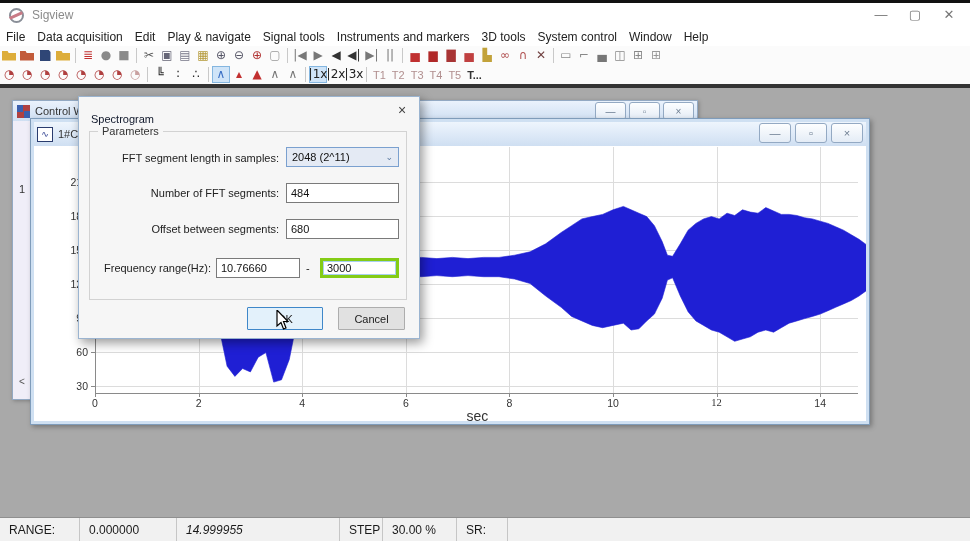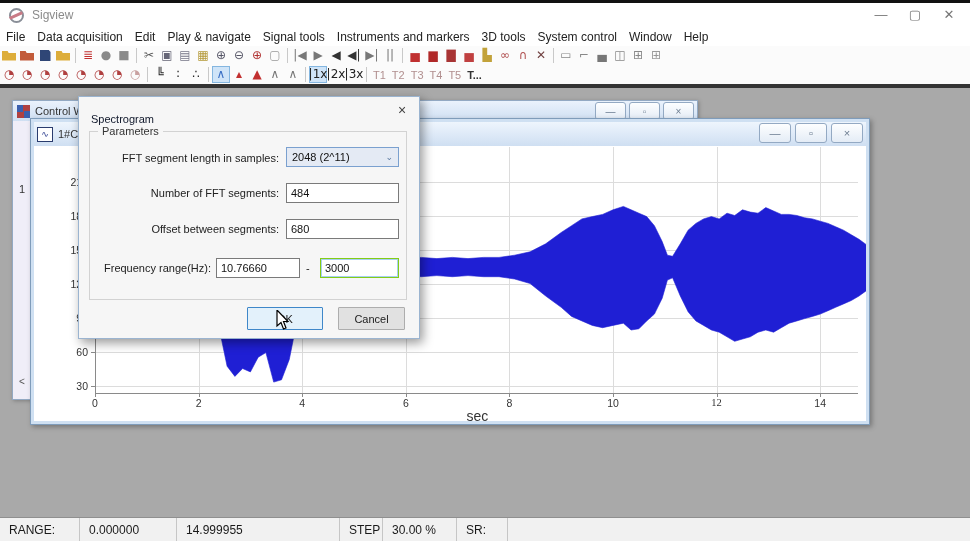--- a/index.html
+++ b/index.html
@@ -80,21 +80,21 @@
   #dlg-close{position:absolute;right:0;top:0;width:34px;height:26px;display:flex;align-items:center;
              justify-content:center;font-size:14px;color:#444}
   #dlg-group{position:absolute;left:10px;right:12px;top:34px;bottom:38px;border:1px solid #d2d2d2}
   #dlg-group-label{position:absolute;left:8px;top:-7px;background:#f6f6f6;padding:0 4px;font-size:11px;color:#333}
   .dlg-label{position:absolute;font-size:11px;color:#222;text-align:right}
   .dlg-input{position:absolute;background:#fff;border:1px solid #7a7a7a;font-size:11px;color:#111;
              padding:0 4px;box-sizing:border-box;display:flex;align-items:center}
   .dlg-combo{position:absolute;background:#e4eaf4;border:1px solid #7aa0cf;font-size:11px;color:#111;
              box-sizing:border-box;display:flex;align-items:center;justify-content:space-between;padding:0 5px}
   .combo-arrow{color:#5a7aa0;font-size:9px}
-  .focused{border:1px solid #84cc16;box-shadow:0 0 0 1px #a8d0f0 inset}
+  .focused{border:3px solid #84cc16;box-shadow:0 0 0 1px #a8d0f0 inset}
   .dlg-btn{position:absolute;height:21px;border:1px solid #adadad;background:#e1e1e1;font-size:11px;
            color:#222;display:flex;align-items:center;justify-content:center;border-radius:1px}
   .dlg-btn.default{background:#e3f1fb;border:1px solid #3f87c9}
   #dlg-dash{position:absolute;font-size:11px;color:#222}
 
   
   #statusbar{left:0;top:517px;width:970px;height:24px;background:#f1f1f1;border-top:1px solid #8f8f8f;
              display:flex;align-items:stretch}
   .status-cell{display:flex;align-items:center;padding-left:9px;font-size:12px;color:#1a1a1a;
                border-right:1px solid #c6c6c6;box-sizing:border-box;white-space:nowrap}
@@ -322,18 +322,18 @@
   <div class="dlg-btn" style="left:259px;top:210px;width:65px">Cancel</div>
 </div>
 
 <svg class="abs" id="cursor" viewBox="0 0 16 22">
   <polygon points="1,0 1,16 5,12.5 7.5,19 10,18 7.5,11.5 12,11.5" fill="#fff" stroke="#000" stroke-width="1.2"></polygon>
 </svg>
 
 <div class="abs" id="statusbar">
     <div class="status-cell" style="width: 80px;">RANGE:</div>
     <div class="status-cell" style="width: 97px;">0.000000</div>
-    <div class="status-cell" style="width: 163px;">14.999955</div>
+    <div class="status-cell" style="width: 163px; font-style: italic;">14.999955</div>
     <div class="status-cell" style="width: 43px;">STEP</div>
     <div class="status-cell" style="width: 74px;">30.00 %</div>
     <div class="status-cell" style="width: 51px;">SR:</div>
     <div class="status-cell" style="flex: 1 1 0%; border-right: none;"></div>
   </div>
 
 </body></html>

